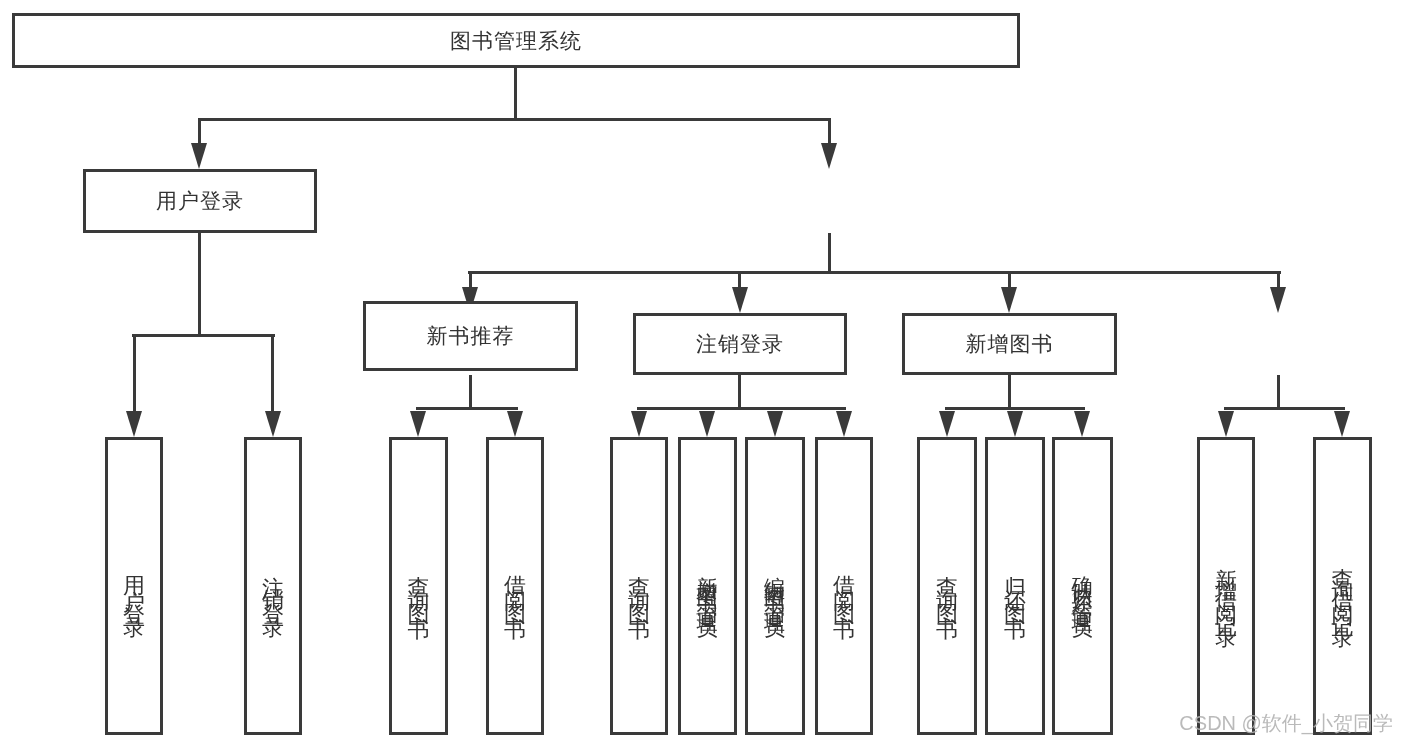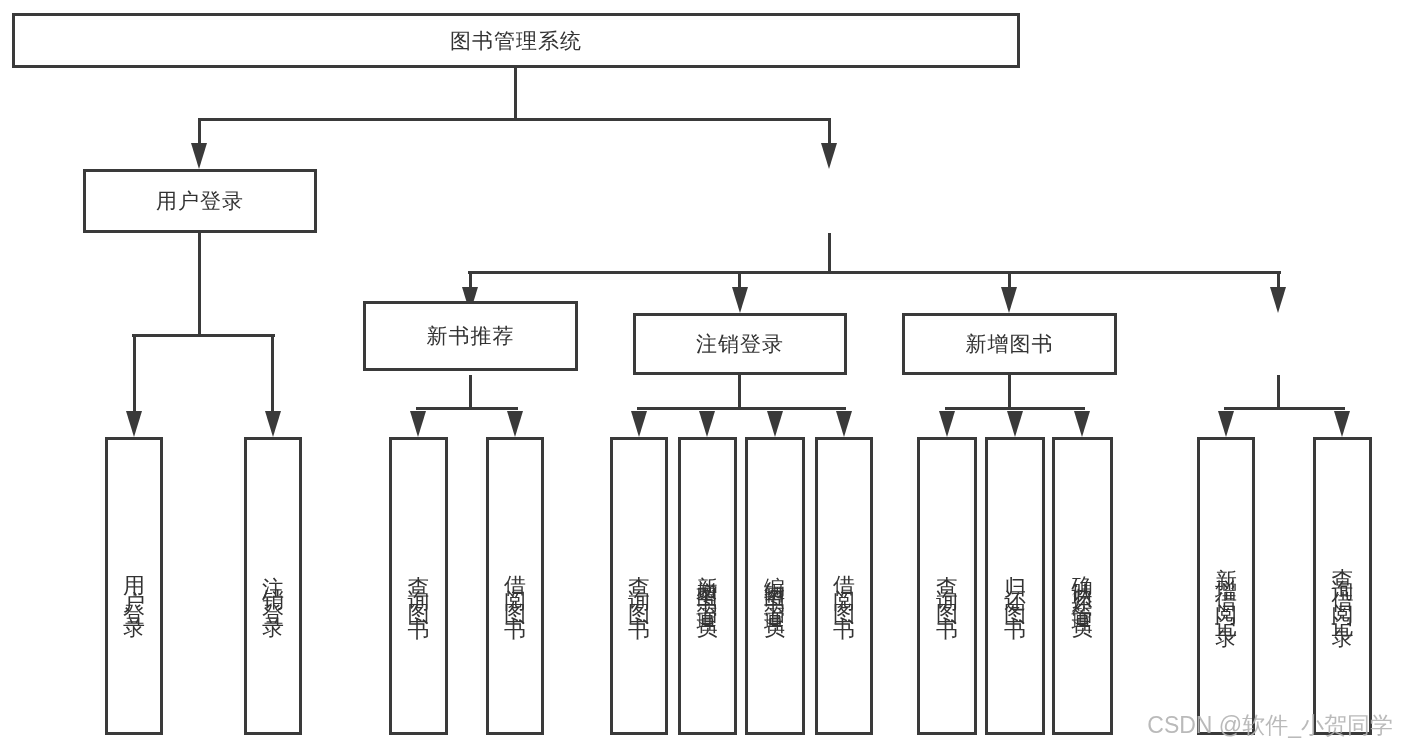--- a/index.html
+++ b/index.html
@@ -53,21 +53,21 @@
   .arrow{
     position:absolute;
     width:0;height:0;
     border-left:8px solid transparent;
     border-right:8px solid transparent;
     border-top:26px solid var(--line);
   }
   .watermark{
     position:absolute;
     right:12px;top:710px;
-    font-size:23px;
+    font-size:20px;
     color:var(--watermark);
     opacity:.9;
     z-index:10;
     white-space:nowrap;
   }
 </style>
 </head>
 <body>
 
 <div id="canvas">

